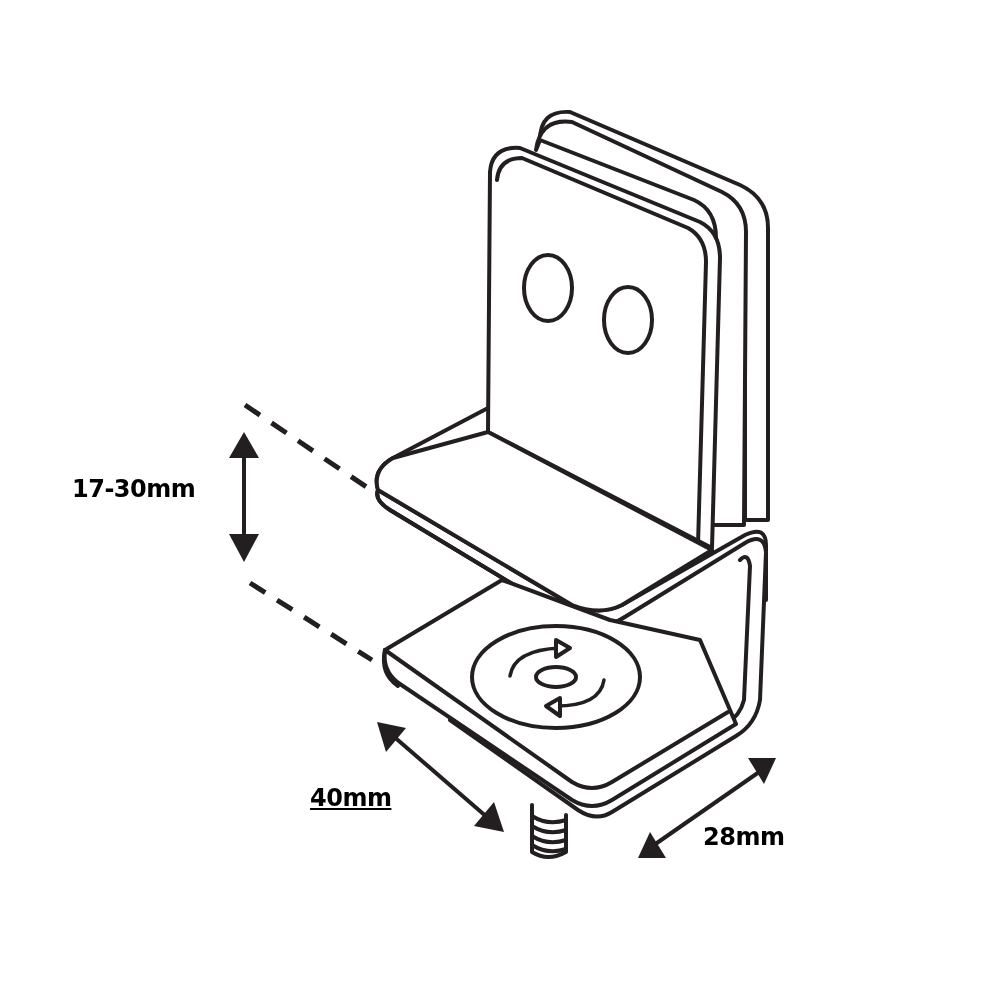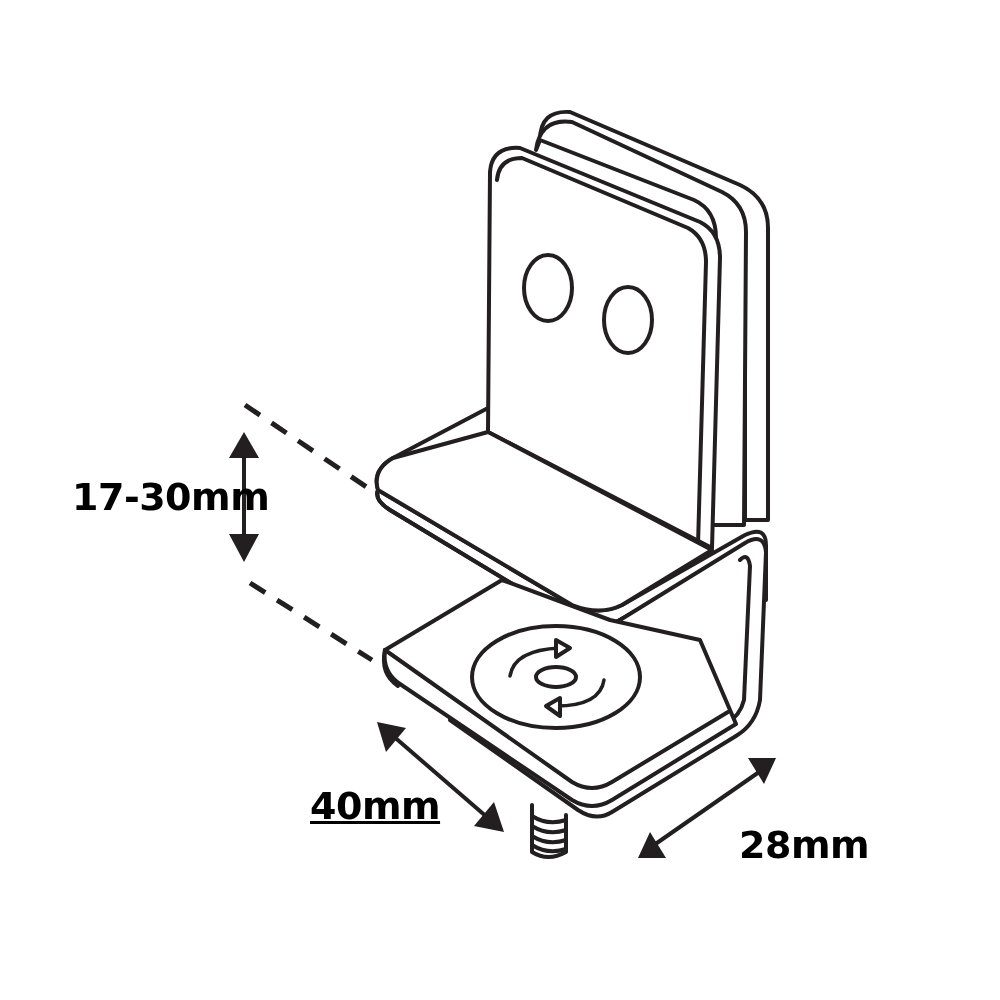--- a/index.html
+++ b/index.html
@@ -8,21 +8,21 @@
     .stroke { fill: #ffffff; stroke: #231f20; stroke-width: 4; stroke-linejoin: round; stroke-linecap: round; }
     .line { fill: none; stroke: #231f20; stroke-width: 4; stroke-linejoin: round; stroke-linecap: round; }
     .thin { fill: none; stroke: #231f20; stroke-width: 3.5; stroke-linecap: round; }
     .dash { fill: none; stroke: #231f20; stroke-width: 5; stroke-dasharray: 18 14; }
     .arrow-line { stroke: #231f20; stroke-width: 4; fill: none; }
     .arrow-head { fill: #231f20; stroke: none; }
     .label {
       position: absolute;
       font-family: "DejaVu Sans", sans-serif;
       font-weight: bold;
-      font-size: 38px;
+      font-size: 24px;
       color: #000000;
       letter-spacing: -0.5px;
       white-space: nowrap;
     }
   </style>
 </head>
 <body>
 
 <svg id="diagram" viewBox="0 0 1000 1000" xmlns="http://www.w3.org/2000/svg">
 
@@ -91,13 +91,13 @@
 
   <g>
     <line class="arrow-line" x1="654" y1="845" x2="762" y2="770"></line>
     <polygon class="arrow-head" points="638,858 666,858 650,832"></polygon>
     <polygon class="arrow-head" points="776,758 748,758 764,784"></polygon>
   </g>
 </svg>
 
 <div class="label" style="left:72px; top:475px;">17-30mm</div>
 <div class="label" style="left:310px; top:784px;text-decoration:underline;">40mm</div>
-<div class="label" style="left:739px; top:823px;text-align:right;">28mm</div>
+<div class="label" style="left:703px; top:823px;text-align:right;">28mm</div>
 
 </body></html>

